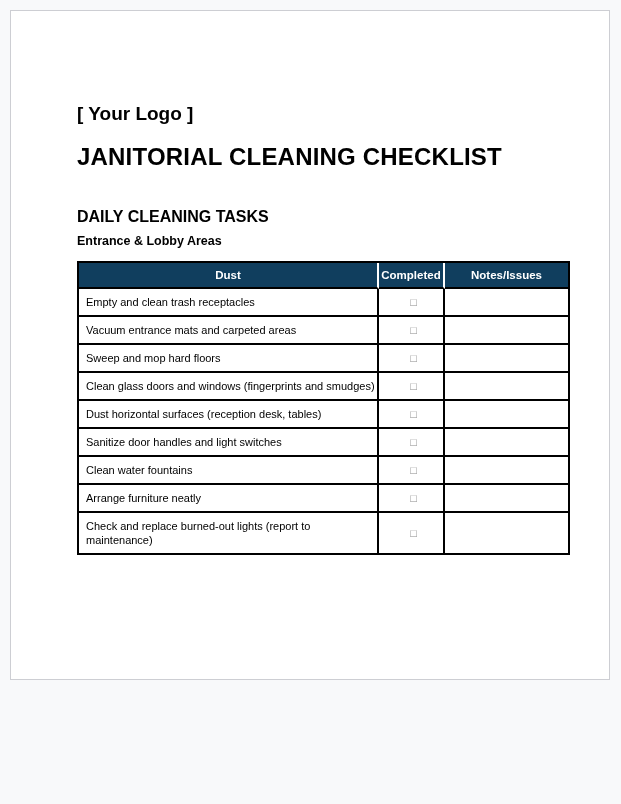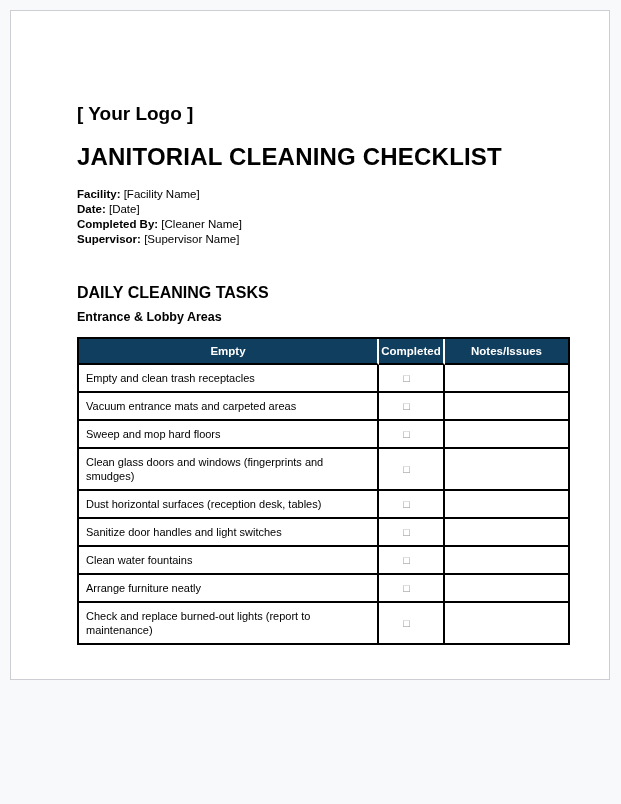--- a/index.html
+++ b/index.html
@@ -78,21 +78,21 @@
     padding: 6px 2px;
     text-align: center;
     border-right: 2px solid #ffffff;
     border-bottom: 2px solid #000;
   }
   table.tasks th:last-child { border-right: none; }
   table.tasks td {
     font-size: 11px;
     color: #000;
     line-height: 14px;
-    padding: 6px 16px 6px 7px;
+    padding: 6px 2px 6px 7px;
     border-right: 2px solid #000;
     border-bottom: 2px solid #000;
     background: #ffffff;
     vertical-align: middle;
   }
   table.tasks td:last-child { border-right: none; }
   table.tasks tr:last-child td { border-bottom: none; }
   td.cell-done {
     text-align: center;
     padding: 6px 0;
@@ -108,40 +108,34 @@
 </head>
 <body>
 
 <div class="page">
   <div class="content">
 
     <div class="logo">[ Your Logo ]</div>
 
     <div class="doc-title">JANITORIAL CLEANING CHECKLIST</div>
 
-    <div class="meta">
-      <div><span class="lbl">Facility:</span> <span>[Facility Name]</span></div>
-      <div><span class="lbl">Date:</span> <span>[Date]</span></div>
-      <div><span class="lbl">Completed By:</span> <span>[Cleaner Name]</span></div>
-      <div><span class="lbl">Supervisor:</span> <span>[Supervisor Name]</span></div>
-    </div>
 
     <div class="section-heading">DAILY CLEANING TASKS</div>
 
     <div class="subsection-heading">Entrance &amp; Lobby Areas</div>
 
     <table class="tasks">
       <colgroup>
         <col class="c-task">
         <col class="c-done">
         <col class="c-notes">
       </colgroup>
       <thead>
         <tr>
-          <th>Empty</th>
+          <th>Dust</th>
           <th>Completed</th>
           <th>Notes/Issues</th>
         </tr>
       </thead>
       <tbody>
   <tr>
     <td>Empty and clean trash receptacles</td>
     <td class="cell-done"><span class="checkbox">□</span></td>
     <td></td>
   </tr>

